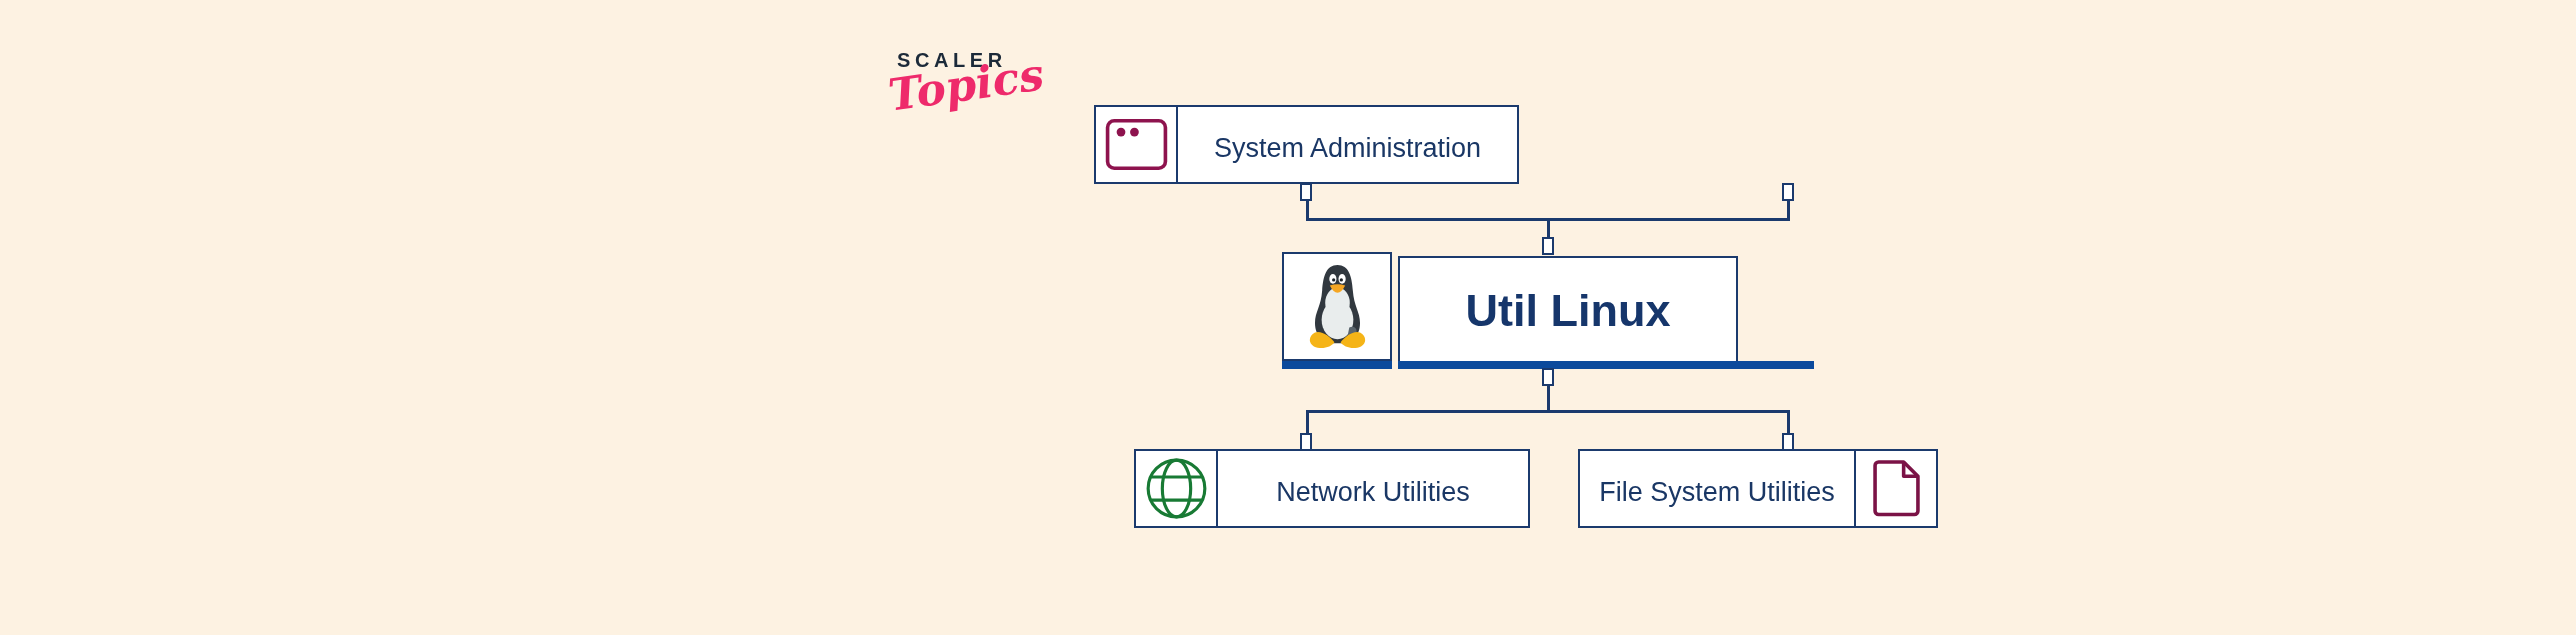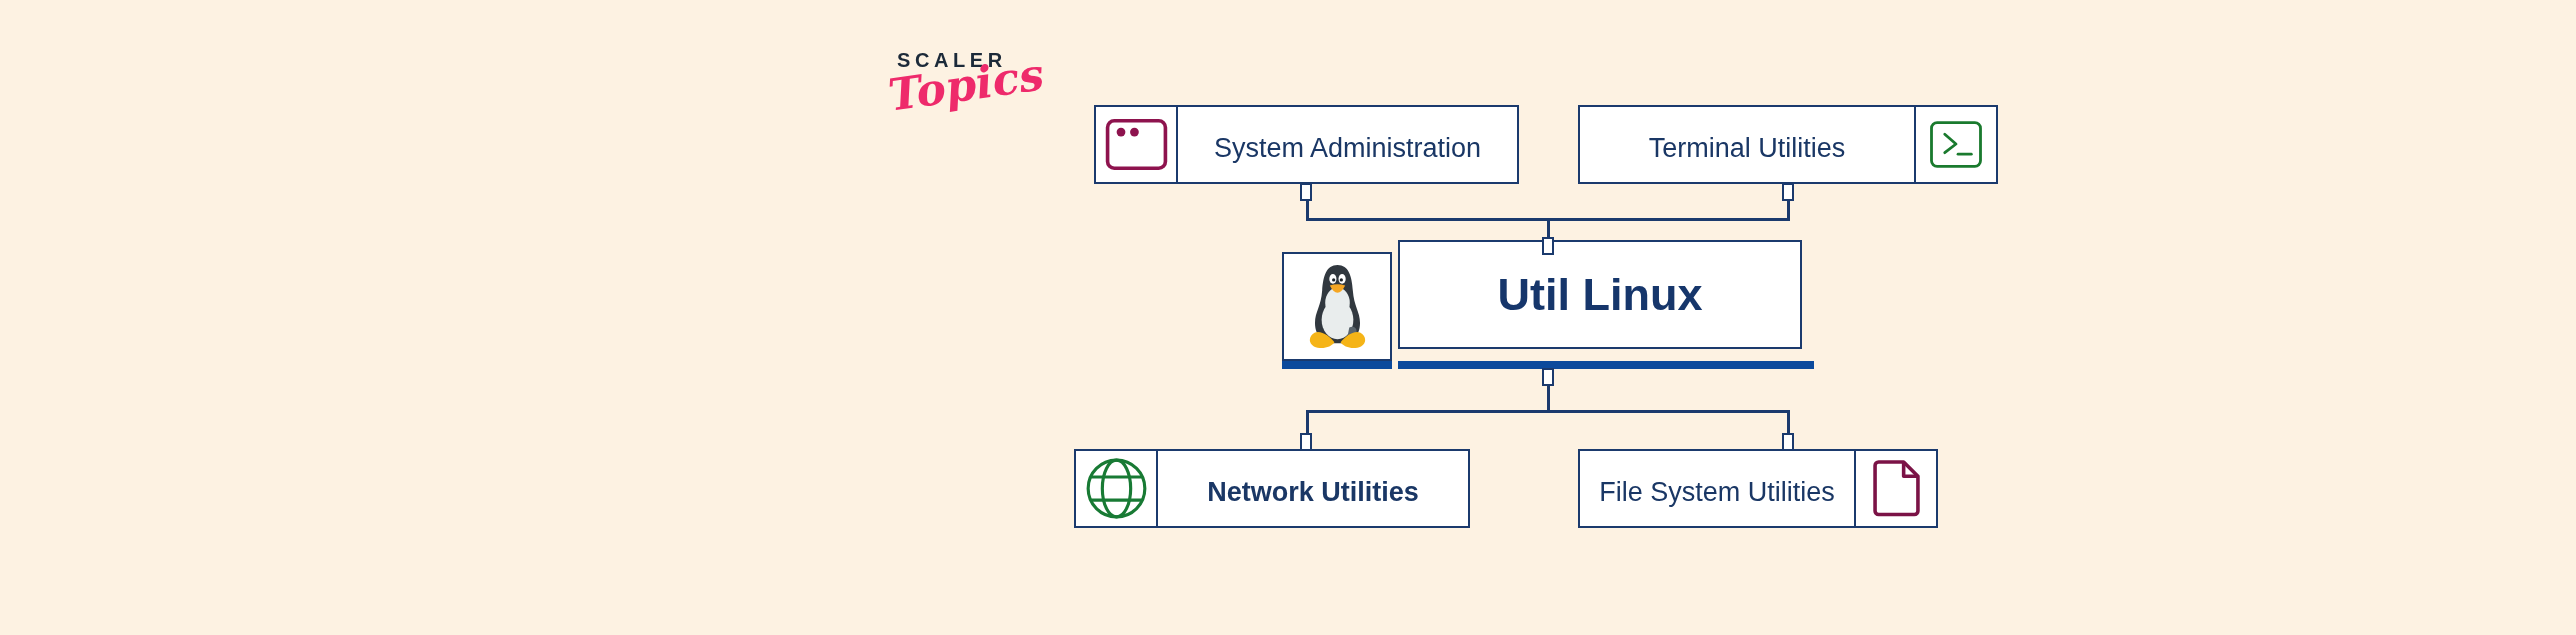--- a/index.html
+++ b/index.html
@@ -83,56 +83,46 @@
     <div class="icon-cell left">
       <svg width="63" height="53" viewBox="0 0 122 102">
         <rect x="5" y="5" width="112" height="92" rx="13" fill="none" stroke="#8e134e" stroke-width="7"></rect>
         <circle cx="31" cy="27" r="8.5" fill="#8e134e"></circle>
         <circle cx="57" cy="27" r="8.5" fill="#8e134e"></circle>
       </svg>
     </div>
     <div class="label-cell">System Administration</div>
   </div>
 
-  <div class="node" style="left:1578px; top:105px; width:420px; height:79px;">
-    <div class="label-cell">Terminal Utilities</div>
-    <div class="icon-cell right">
-      <svg width="54" height="49" viewBox="0 0 104 96">
-        <rect x="4" y="5" width="96" height="86" rx="11" fill="none" stroke="#1a7a2e" stroke-width="5.5"></rect>
-        <polyline points="30,28 52,47 30,64" fill="none" stroke="#1a7a2e" stroke-width="5.5" stroke-linecap="round" stroke-linejoin="round"></polyline>
-        <line x1="56" y1="67" x2="82" y2="67" stroke="#1a7a2e" stroke-width="5.5" stroke-linecap="round"></line>
-      </svg>
-    </div>
-  </div>
 
   <div class="node tux-box" style="left:1282px; top:252px; width:110px; height:109px;">
     <span>
       <svg width="63" height="87" viewBox="0 0 120 170">
         <path d="M60,6 C82,6 88,28 90,56 C92,86 104,97 104,119 C104,147 85,159 60,159 C35,159 16,147 16,119 C16,97 28,86 30,56 C32,28 38,6 60,6 Z" fill="#31383f"></path>
         <ellipse cx="60" cy="113" rx="31" ry="38" fill="#e9eded"></ellipse>
         <ellipse cx="60" cy="80" rx="24" ry="30" fill="#e9eded"></ellipse>
         <ellipse cx="51" cy="33" rx="7" ry="9.5" fill="#ffffff"></ellipse>
         <ellipse cx="69" cy="33" rx="7" ry="9.5" fill="#ffffff"></ellipse>
         <circle cx="52.5" cy="35" r="3.2" fill="#1e242a"></circle>
         <circle cx="67.5" cy="35" r="3.2" fill="#1e242a"></circle>
         <path d="M45,46 Q60,41 75,46 Q68,60 60,60 Q52,60 45,46 Z" fill="#f5a623"></path>
         <path d="M83,128 C92,124 99,130 97,139 C95,147 86,151 79,148 Z" fill="#5a656d"></path>
         <path d="M16,138 C4,144 2,158 14,165 C28,172 48,167 54,157 C46,146 28,133 16,138 Z" fill="#f5b417"></path>
         <path d="M104,138 C116,144 118,158 106,165 C92,172 72,167 66,157 C74,146 92,133 104,138 Z" fill="#f5b417"></path>
       </svg>
     </span>
   </div>
   <div class="shadow-bar" style="left:1282px; top:361px; width:110px;"></div>
 
-  <div class="node center-box" style="left:1398px; top:240px; width:404px; height:109px;">
+  <div class="node center-box" style="left:1398px; top:256px; width:340px; height:109px;">
     <div class="center-title">Util Linux</div>
   </div>
   <div class="shadow-bar" style="left:1398px; top:361px; width:416px;"></div>
 
-  <div class="node" style="left:1074px; top:449px; width:396px; height:79px;font-weight:bold;">
+  <div class="node" style="left:1134px; top:449px; width:396px; height:79px;">
     <div class="icon-cell left">
       <svg width="63" height="63" viewBox="0 0 120 120">
         <circle cx="60" cy="60" r="54" fill="none" stroke="#187a34" stroke-width="6"></circle>
         <ellipse cx="60" cy="60" rx="27" ry="54" fill="none" stroke="#187a34" stroke-width="6"></ellipse>
         <line x1="11" y1="38" x2="109" y2="38" stroke="#187a34" stroke-width="6"></line>
         <line x1="11" y1="82" x2="109" y2="82" stroke="#187a34" stroke-width="6"></line>
       </svg>
     </div>
     <div class="label-cell">Network Utilities</div>
   </div>

